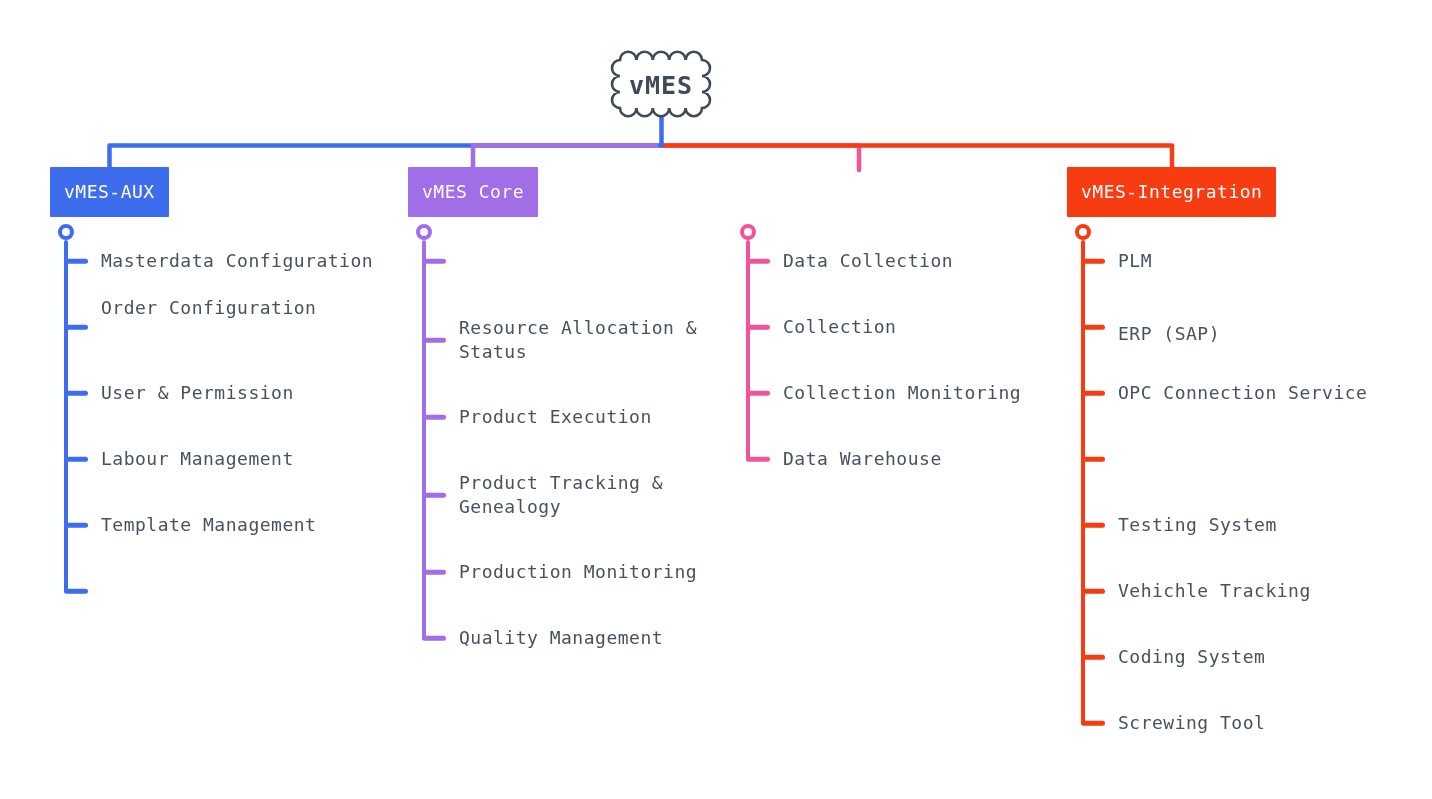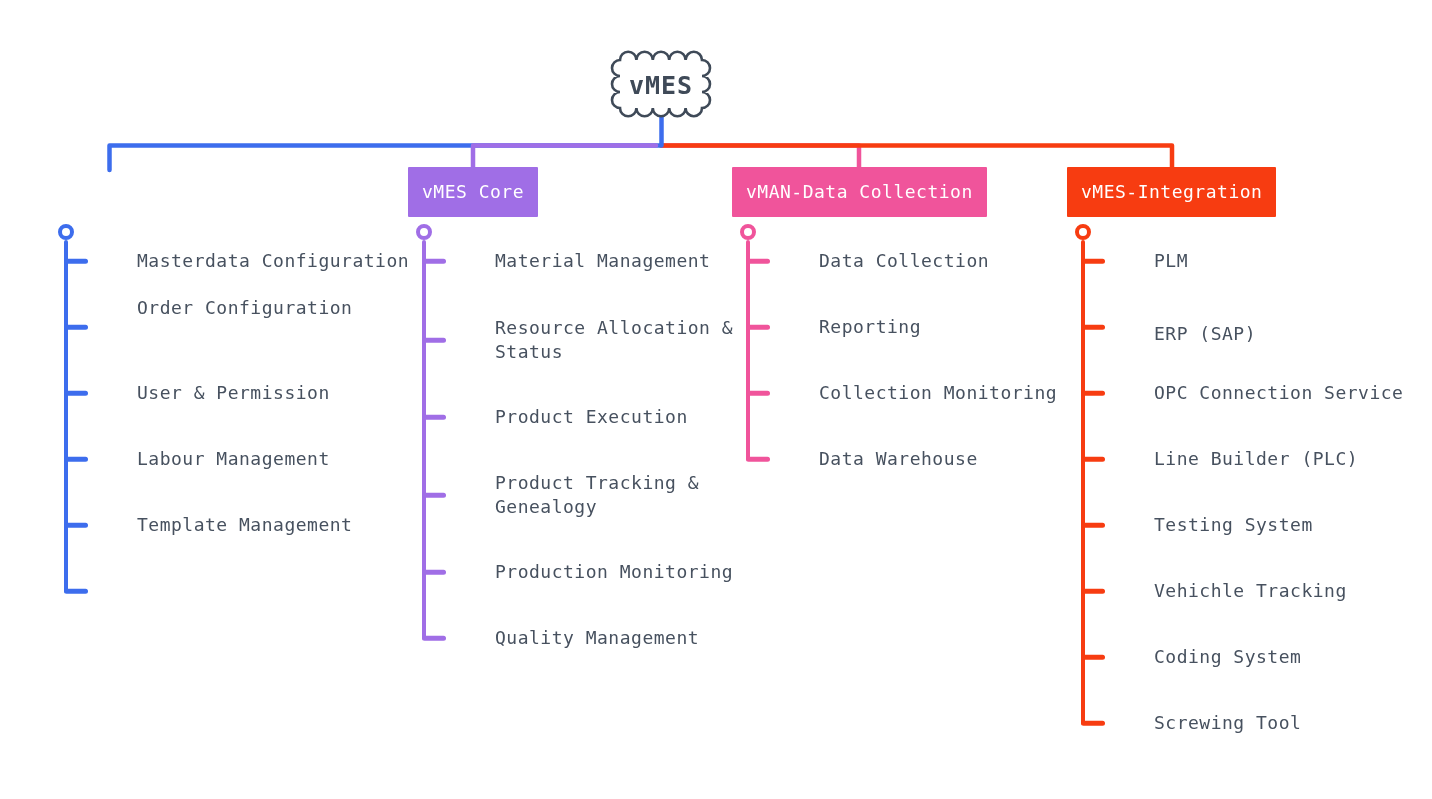--- a/index.html
+++ b/index.html
@@ -31,21 +31,21 @@
     position:absolute; left:13.75px; top:240px; width:4.5px;
     background:var(--c); border-radius:3px;
   }
   .tick {
     position:absolute; left:14px; width:24px; height:4.5px;
     background:var(--c); border-radius:3px; transform:translateY(-50%);
   }
   .item {
     position:absolute; left:51px; transform:translateY(-50%);
     font-size:18px; letter-spacing:0.5px; line-height:24px;
-    color:var(--itext,#47515f); white-space:nowrap; cursor:default;margin-left:36px;
+    color:var(--itext,#47515f); white-space:nowrap; cursor:default;
   }
   .item.wrap { white-space:normal; width:252px; }
 
   .cloud-label {
     font-family:"DejaVu Sans Mono","Liberation Mono",monospace;
     font-size:25px; font-weight:bold; letter-spacing:1px;
   }
 </style>
 </head>
 <body>
@@ -62,20 +62,21 @@
   <svg class="cloud" width="110" height="80" viewBox="0 0 110 80">
     <path stroke-width="2.6" d="M 14 16
              a 8.2 8.2 0 0 1 16.4 0 a 8.2 8.2 0 0 1 16.4 0 a 8.2 8.2 0 0 1 16.4 0 a 8.2 8.2 0 0 1 16.4 0 a 8.2 8.2 0 0 1 16.4 0
              a 8 8 0 0 1 0 16 a 8 8 0 0 1 0 16 a 8 8 0 0 1 0 16
              a 8.2 8.2 0 0 1 -16.4 0 a 8.2 8.2 0 0 1 -16.4 0 a 8.2 8.2 0 0 1 -16.4 0 a 8.2 8.2 0 0 1 -16.4 0 a 8.2 8.2 0 0 1 -16.4 0
              a 8 8 0 0 1 0 -16 a 8 8 0 0 1 0 -16 a 8 8 0 0 1 0 -16 Z" style="stroke: rgb(63, 74, 88); fill: rgb(255, 255, 255);"></path>
     <text class="cloud-label" x="55" y="41" text-anchor="middle" dominant-baseline="central" style="fill: rgb(63, 74, 88);">vMES</text>
   </svg>
 
   <div class="branch" style="left: 50px; --c: #3d6ded;">
+    <div class="hbox">vMES-AUX</div>
     <span class="ring"></span>
     <div class="vline" style="height:353px"></div>
     <div class="tick" style="top:261px"></div>
     <div class="tick" style="top:327px"></div>
     <div class="tick" style="top:393px"></div>
     <div class="tick" style="top:459px"></div>
     <div class="tick" style="top:525px"></div>
     <div class="tick" style="top:591px"></div>
     <div class="item" style="top:261px">Masterdata Configuration</div>
     <div class="item" style="top:308px">Order Configuration</div>
@@ -87,57 +88,54 @@
   <div class="branch" style="left: 408px; --c: #a06ee6;">
     <div class="hbox">vMES Core</div>
     <span class="ring"></span>
     <div class="vline" style="height:400px"></div>
     <div class="tick" style="top:261px"></div>
     <div class="tick" style="top:340px"></div>
     <div class="tick" style="top:417px"></div>
     <div class="tick" style="top:495px"></div>
     <div class="tick" style="top:572px"></div>
     <div class="tick" style="top:638px"></div>
-    <div class="item wrap" style="top:261px">Material Management</div>
     <div class="item wrap" style="top:340px">Resource Allocation &amp; Status</div>
     <div class="item wrap" style="top:417px">Product Execution</div>
     <div class="item wrap" style="top:495px">Product Tracking &amp; Genealogy</div>
     <div class="item wrap" style="top:572px">Production Monitoring</div>
     <div class="item wrap" style="top:638px">Quality Management</div>
   </div>
 
   <div class="branch" style="left: 732px; --c: #f0549b;">
-    <div class="hbox">vMAN-Data Collection</div>
     <span class="ring"></span>
     <div class="vline" style="height:221px"></div>
     <div class="tick" style="top:261px"></div>
     <div class="tick" style="top:327px"></div>
     <div class="tick" style="top:393px"></div>
     <div class="tick" style="top:459px"></div>
     <div class="item" style="top:261px">Data Collection</div>
-    <div class="item" style="top:327px">Reporting</div>
+    <div class="item" style="top:327px">Collection</div>
     <div class="item" style="top:393px">Collection Monitoring</div>
     <div class="item" style="top:459px">Data Warehouse</div>
   </div>
 
   <div class="branch" style="left: 1067px; text-decoration: underline; --c: #f73c11;">
     <div class="hbox">vMES-Integration</div>
     <span class="ring"></span>
     <div class="vline" style="height:485px"></div>
     <div class="tick" style="top:261px"></div>
     <div class="tick" style="top:327px"></div>
     <div class="tick" style="top:393px"></div>
     <div class="tick" style="top:459px"></div>
     <div class="tick" style="top:525px"></div>
     <div class="tick" style="top:591px"></div>
     <div class="tick" style="top:657px"></div>
     <div class="tick" style="top:723px"></div>
     <div class="item" style="top:261px">PLM</div>
     <div class="item" style="top:334px">ERP (SAP)</div>
     <div class="item" style="top:393px">OPC Connection Service</div>
-    <div class="item" style="top:459px">Line Builder (PLC)</div>
     <div class="item" style="top:525px">Testing System</div>
     <div class="item" style="top:591px">Vehichle Tracking</div>
     <div class="item" style="top:657px">Coding System</div>
     <div class="item" style="top:723px">Screwing Tool</div>
   </div>
 
 </div>
 
 </body></html>

